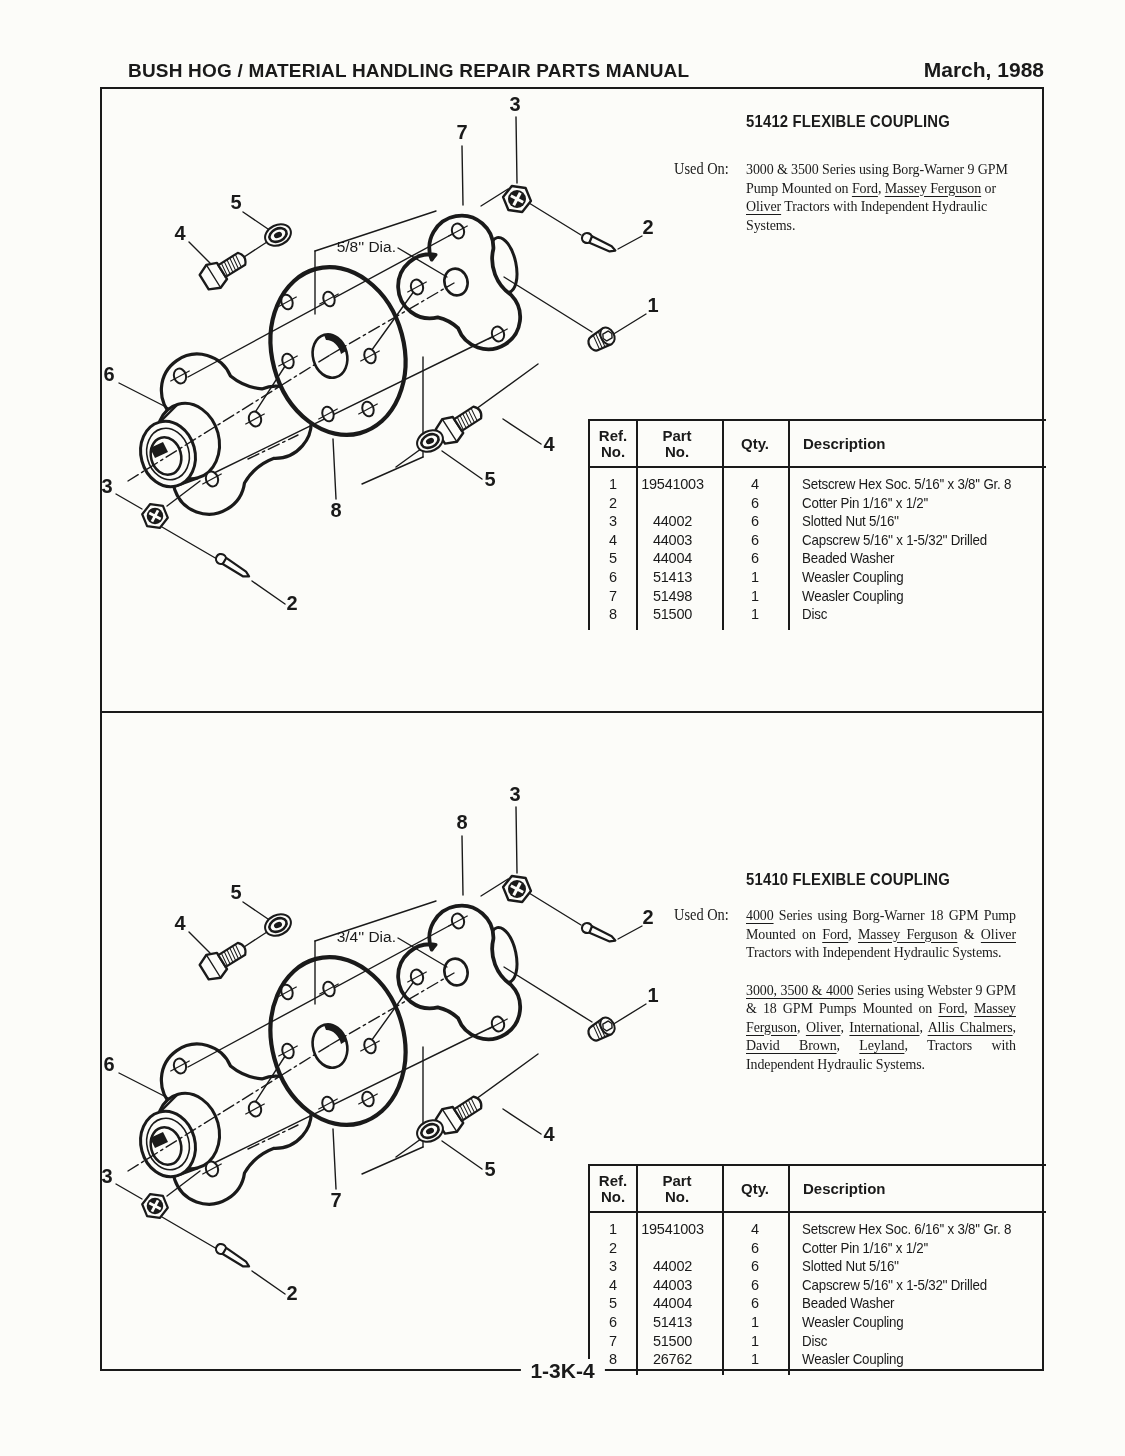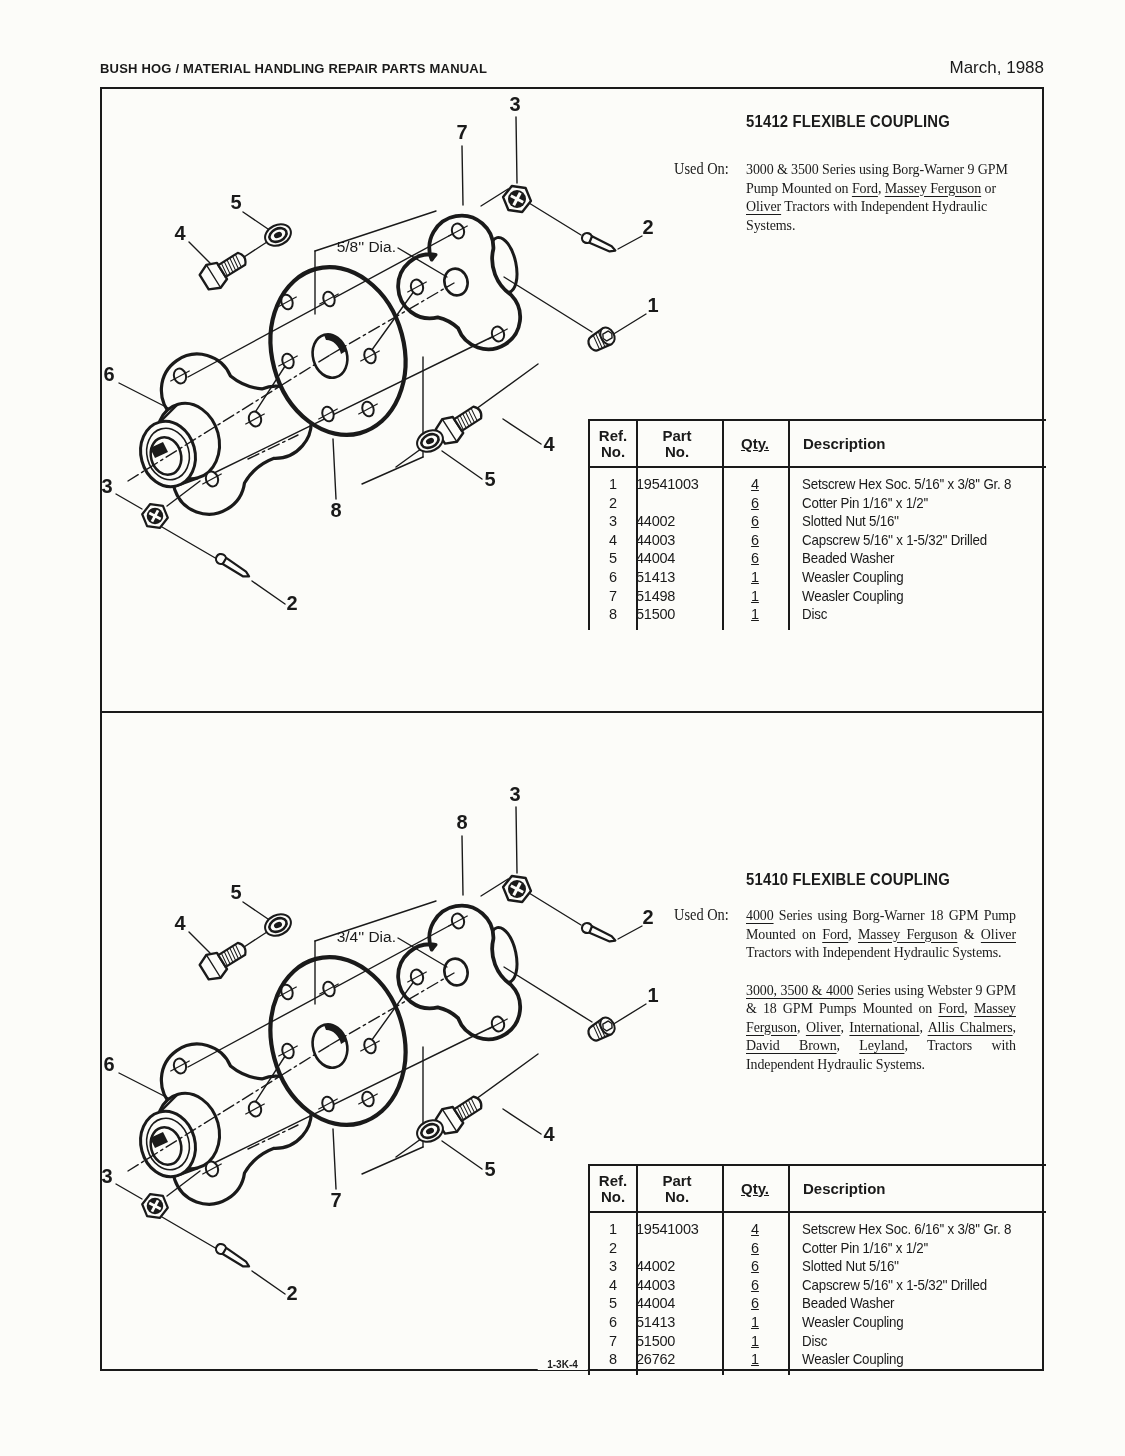--- a/index.html
+++ b/index.html
@@ -2,22 +2,22 @@
 <html style="--ink: #1a1a1a; --paper: #fcfcf9;"><head>
 <meta charset="utf-8">
 <style>
   :root{ --ink:#1a1a1a; --paper:#fcfcf9; }
   html,body{margin:0;padding:0;background:#fff;}
   .sheet{position:relative;width:1125px;height:1456px;background:var(--paper);
          font-family:"Liberation Sans",sans-serif;color:var(--ink);overflow:hidden;}
   
   .mast{position:absolute;left:100px;top:58px;width:944px;display:flex;
         justify-content:space-between;align-items:baseline;}
-  .mast-title{font-weight:bold;font-size:13px;letter-spacing:.2px;}
-  .mast-date{font-size:17px;}
+  .mast-title{font-weight:bold;font-size:19px;letter-spacing:.2px;margin-left:28px;}
+  .mast-date{font-size:21px;font-weight:bold;}
   
   .main-box{position:absolute;left:100px;top:87px;width:940px;height:1280px;
             border:2.5px solid var(--ink);}
   .divider{position:absolute;left:-2px;right:-2px;top:622px;border-top:2.5px solid var(--ink);}
   
   .diagram{position:absolute;left:-2px;width:560px;height:618px;}
   .diagram.p0{top:0px;} .diagram.p1{top:690px;}
   svg text.co{font-family:"Liberation Sans",sans-serif;font-size:20px;font-weight:bold;fill:var(--ink);}
   svg text.dia{font-family:"Liberation Sans",sans-serif;font-size:15.5px;fill:var(--ink);}
   
@@ -41,27 +41,27 @@
   .pt-vline{position:absolute;top:0;bottom:0;width:2px;background:var(--ink);}
   .pt-head{display:flex;height:45px;align-items:stretch;font-weight:bold;
            border-bottom:2.5px solid var(--ink);}
   .pt-head .cell{display:flex;align-items:center;justify-content:center;
                  white-space:pre-line;text-align:center;line-height:16px;border-radius:17px;}
   .pt-head .c3{justify-content:flex-start;padding-left:11px;}
   .pt-body{padding:7px 0 6px 0;}
   .pt-row{display:flex;height:18.6px;line-height:18.6px;letter-spacing:-.25px;font-size:14.5px;}
   .c0{width:46px;text-align:center;}
   .c1{width:82px;}
-  .c2{width:74px;text-align:center;text-decoration:underline;}
+  .c2{width:74px;text-align:center;}
   .c3{flex:1;}
-  .pt-row .c1{text-align:left;padding-right:9px;box-sizing:border-box;}
+  .pt-row .c1{text-align:center;padding-right:9px;box-sizing:border-box;}
   .pt-row .c3{padding-left:11px;white-space:nowrap;transform:scaleX(.92);transform-origin:left center;}
   
   .page-code{position:absolute;left:50%;top:1359px;transform:translateX(-50%);
-             background:var(--paper);padding:0 10px;font-weight:bold;font-size:10px;}
+             background:var(--paper);padding:0 10px;font-weight:bold;font-size:21px;}
 </style>
 </head>
 <body>
 
 <div class="sheet">
 
   <div class="mast">
     <div class="mast-title">BUSH HOG / MATERIAL HANDLING REPAIR PARTS MANUAL</div>
     <div class="mast-date">March, 1988</div>
   </div>

